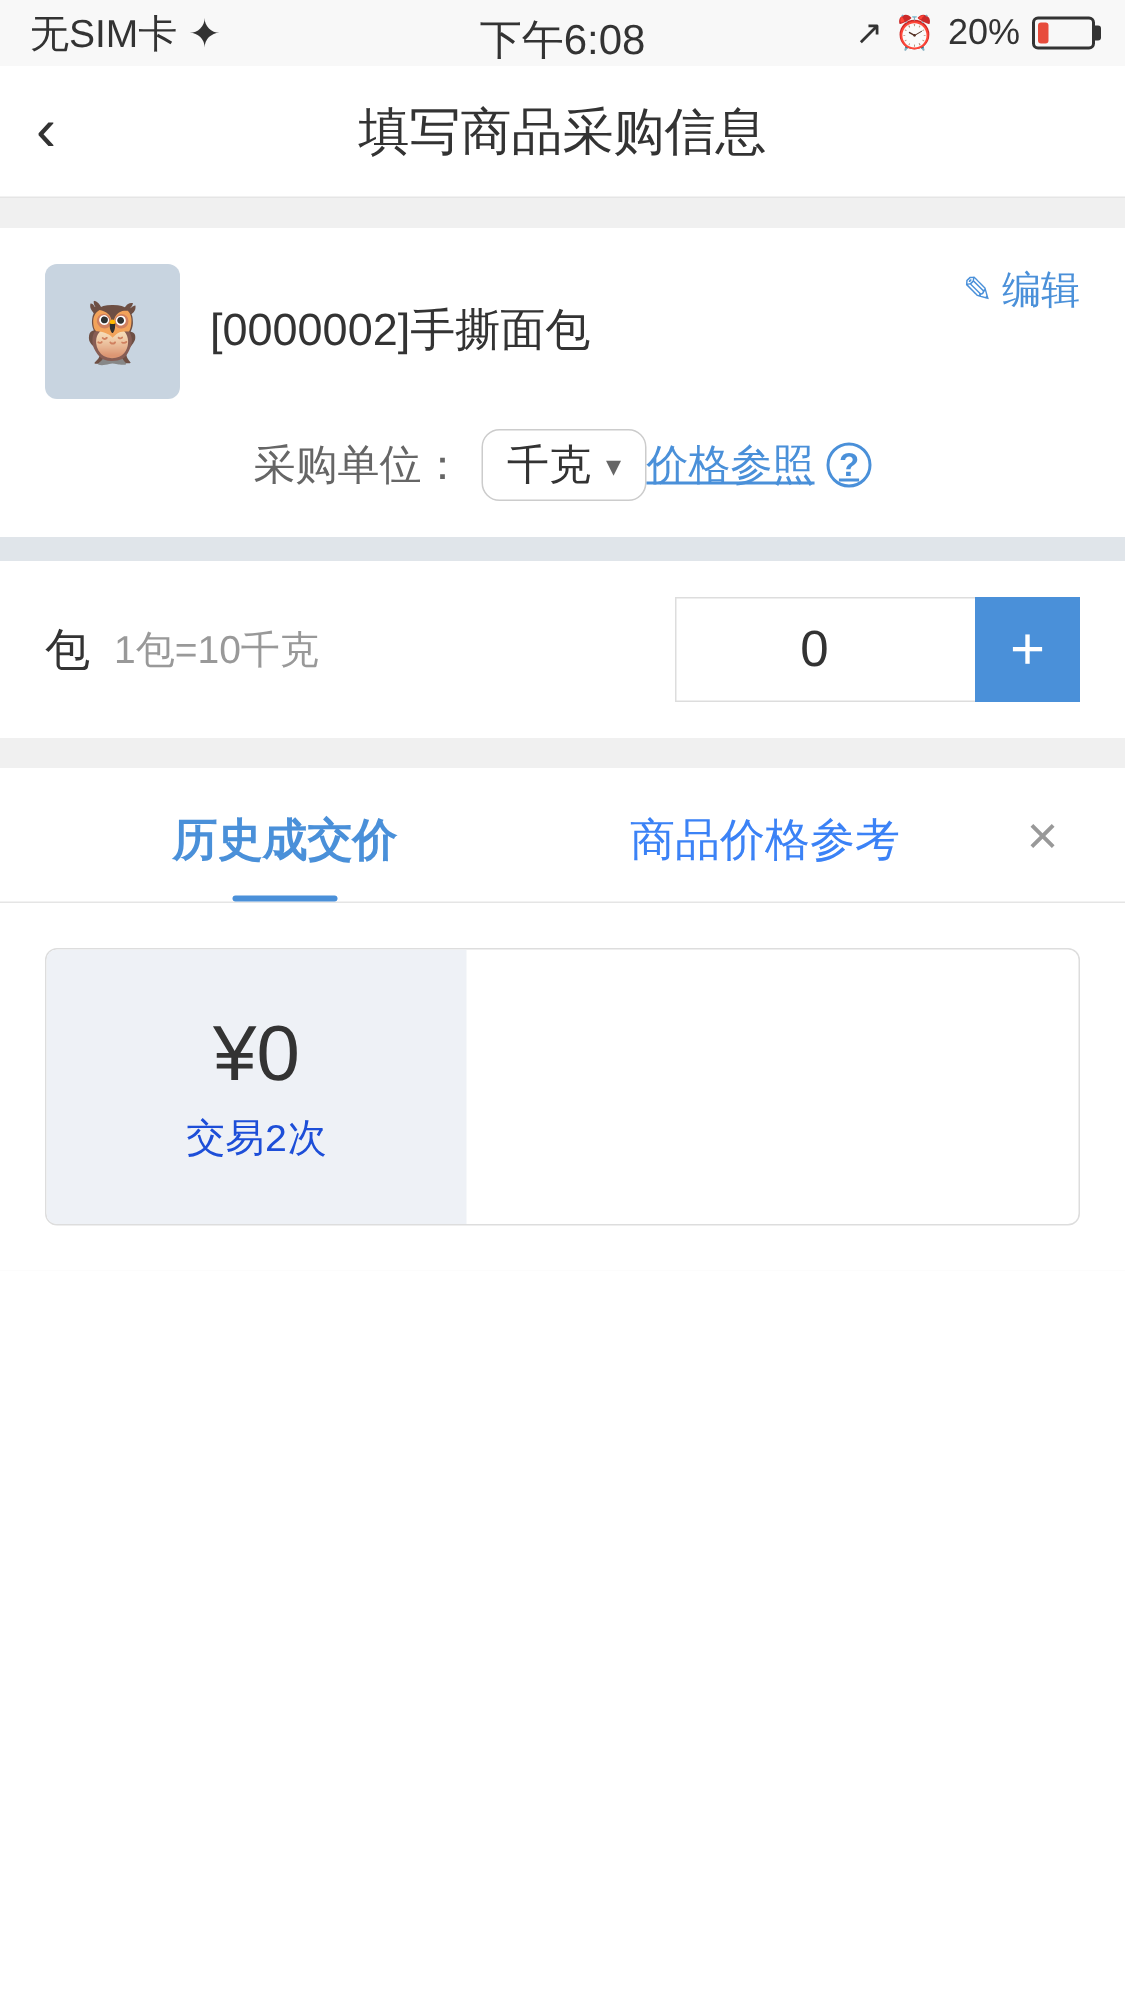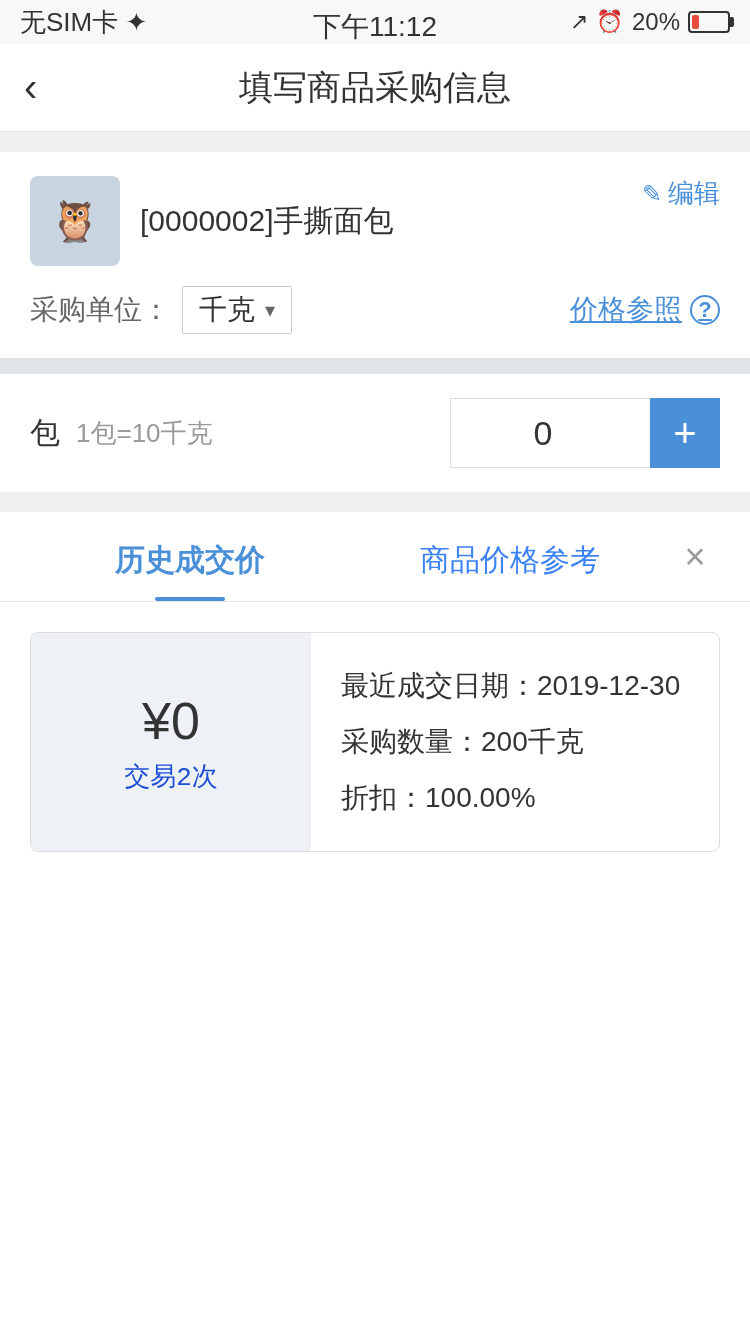--- a/index.html
+++ b/index.html
@@ -141,32 +141,32 @@
       align-items: center;
       gap: 6px;
       white-space: nowrap;
     }
     .edit-icon {
       font-size: 24px;
     }
     .product-unit-row {
       display: flex;
       align-items: center;
-      justify-content: space-between;
+      justify-content: center;
       margin-top: 20px;
     }
     .unit-label {
       font-size: 28px;
       color: #666;
     }
     .unit-selector {
       display: flex;
       align-items: center;
       border: 1px solid #ccc;
-      border-radius: 2px;
+      border-radius: 12px;
       padding: 4px 16px;
       font-size: 28px;
       color: #333;
       gap: 10px;
     }
     .unit-dropdown-arrow {
       font-size: 20px;
       color: #666;
     }
     .price-ref {
@@ -346,21 +346,21 @@
       min-height: 600px;
     }
   </style>
 </head>
 <body>
 
 <div class="status-bar">
   <div class="status-left">
     <span>无SIM卡 ✦</span>
   </div>
-  <div class="status-center">下午11:12</div>
+  <div class="status-center">下午6:08</div>
   <div class="status-right">
     <span style="font-size:22px;">↗</span>
     <span style="font-size:22px;">⏰</span>
     <span>20%</span>
     <span class="battery-icon">
       <span class="battery-fill"></span>
     </span>
   </div>
 </div>
 
@@ -422,28 +422,17 @@
       <span>×</span>
     </div>
   </div>
 
   <div class="tab-content">
     <div class="transaction-card">
       <div class="transaction-left">
         <div class="transaction-price">¥0</div>
         <div class="transaction-count">交易2次</div>
       </div>
-      <div class="transaction-right">
-        <div class="transaction-detail-row">
-          <span>最近成交日期：</span><span>2019-12-30</span>
-        </div>
-        <div class="transaction-detail-row">
-          <span>采购数量：</span><span>200千克</span>
-        </div>
-        <div class="transaction-detail-row">
-          <span>折扣：</span><span>100.00%</span>
-        </div>
-      </div>
     </div>
   </div>
 </div>
 
 <div class="bottom-area"></div>
 
 </body></html>

